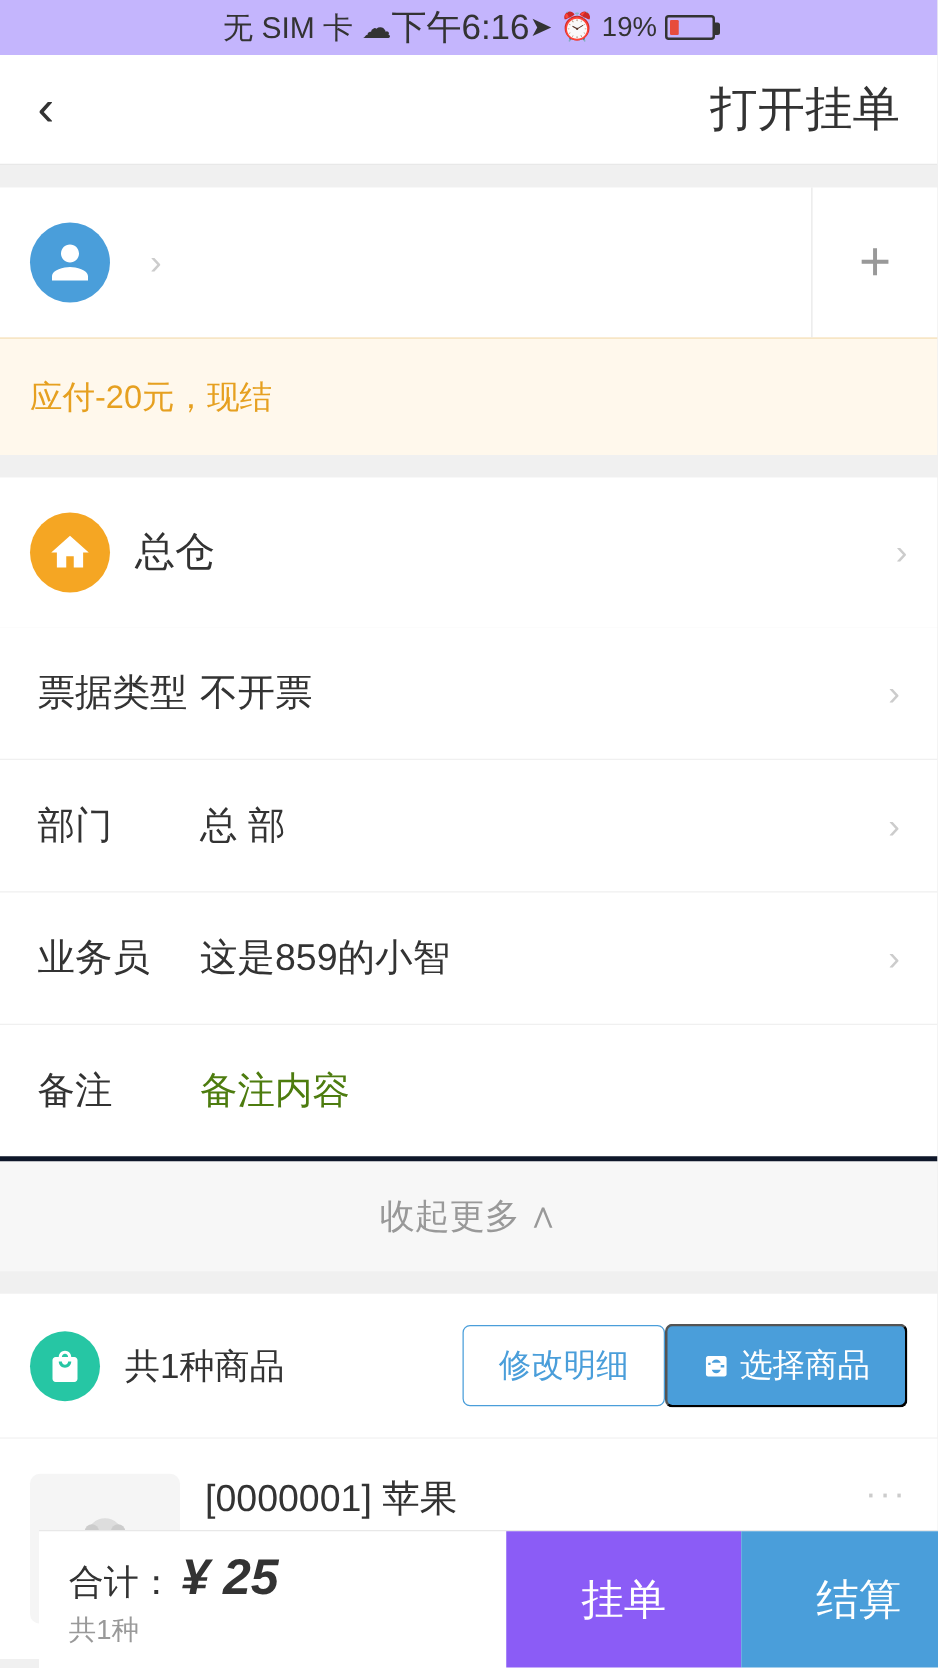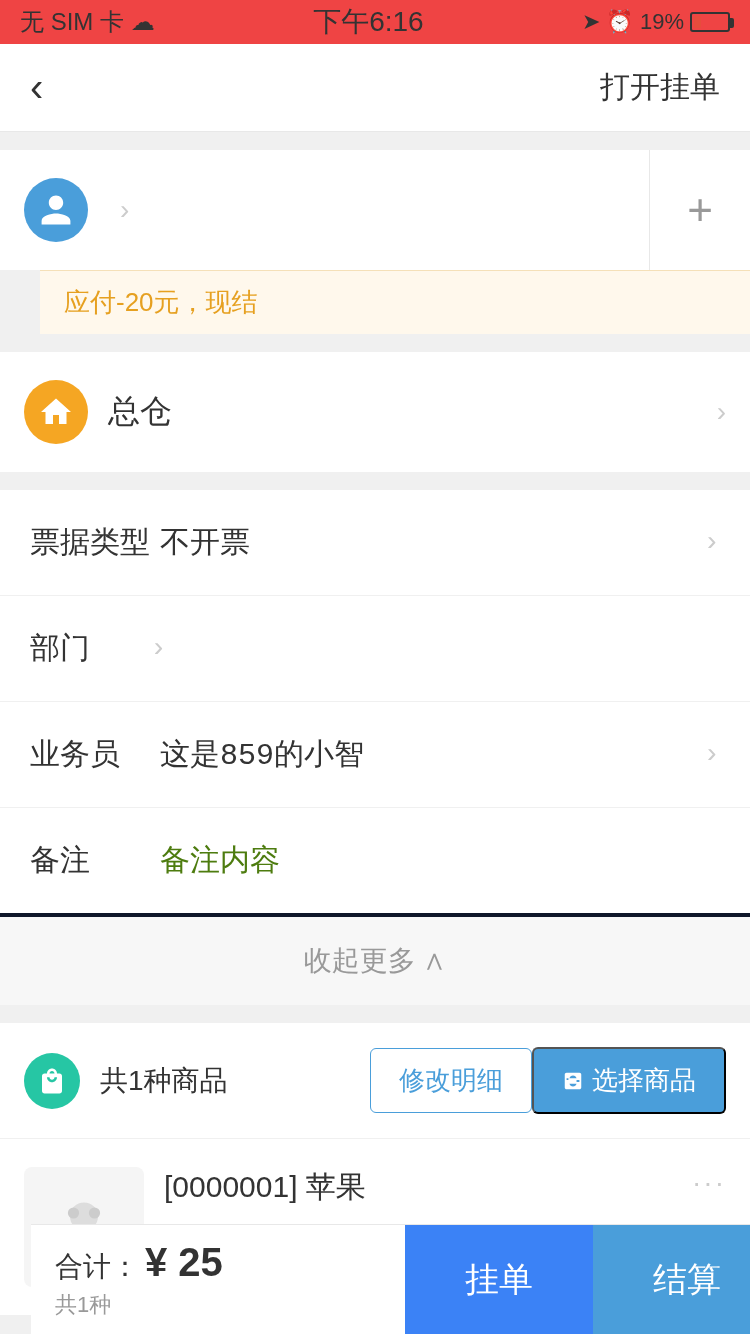--- a/index.html
+++ b/index.html
@@ -9,23 +9,23 @@
       min-height: 1334px;
       font-family: -apple-system, "PingFang SC", "Microsoft YaHei", sans-serif;
       background: #f0f0f0;
       font-size: 28px;
       color: #333;
     }
 
     
     .status-bar {
       display: flex;
-      justify-content: space-between;
-      align-items: center;
-      background: #ef4444;
+      justify-content: center;
+      align-items: center;
+      background: #c4b5fd;
       padding: 0 20px;
       height: 44px;
       font-size: 24px;
       color: #333;
     }
     .status-left { display: flex; align-items: center; gap: 8px; }
     .status-center { font-size: 28px; font-weight: 500; }
     .status-right { display: flex; align-items: center; gap: 6px; font-size: 22px; }
     .battery-icon {
       width: 40px; height: 20px;
@@ -64,21 +64,21 @@
       font-size: 40px;
       color: #333;
       cursor: pointer;
     }
     .nav-title {
       font-size: 36px;
       font-weight: 500;
       color: #333;
     }
     .nav-action {
-      font-size: 30px;
+      font-size: 38px;
       color: #333;
       cursor: pointer;
     }
 
     
     .section-divider {
       height: 18px;
       background: #f0f0f0;
     }
 
@@ -124,23 +124,22 @@
     }
     .supplier-add-icon {
       font-size: 44px;
       color: #999;
       font-weight: 300;
     }
 
     
     .warning-banner {
       background: #fff8ec;
-      padding: 14px 24px;
+      padding: 29px 24px;
       border-top: 1px solid #f5e0b8;
-      margin-left: 40px;
     }
     .warning-text {
       font-size: 26px;
       color: #e6a020;
     }
 
     
     .warehouse-row {
       background: #fff;
       margin-top: 18px;
@@ -160,22 +159,20 @@
     .warehouse-icon-bg svg { width: 36px; height: 36px; fill: white; }
     .warehouse-name {
       font-size: 32px;
       color: #333;
       flex: 1;
     }
 
     
     .form-section {
       background: #fff;
-      margin-top: 18px;
-      font-family: Liberation Mono, monospace;
     }
     .form-row {
       display: flex;
       align-items: center;
       padding: 32px 30px;
       border-bottom: 1px solid #f0f0f0;
       cursor: pointer;
     }
     .form-row:last-child { border-bottom: none; }
     .form-label {
@@ -322,29 +319,30 @@
       font-size: 28px;
       color: #333;
       display: flex;
       align-items: baseline;
       gap: 6px;
     }
     .total-amount {
       font-size: 40px;
       font-weight: 600;
       color: #333;
+      font-style: italic;
     }
     .total-sub {
       font-size: 22px;
       color: #999;
       margin-top: 4px;
     }
     .btn-pend {
       width: 188px;
-      background: #3b82f6;
+      background: #8b5cf6;
       color: #fff;
       font-size: 34px;
       display: flex;
       align-items: center;
       justify-content: center;
       cursor: pointer;
     }
     .btn-checkout {
       width: 188px;
       background: #4a9eda;
@@ -415,20 +413,21 @@
 </div>
 
 <div class="form-section">
   <div class="form-row">
     <span class="form-label">票据类型</span>
     <span class="form-value">不开票</span>
     <span class="form-chevron">›</span>
   </div>
   <div class="form-row">
     <span class="form-label">部门</span>
+    <span class="form-value">总 部</span>
     <span class="form-chevron">›</span>
   </div>
   <div class="form-row">
     <span class="form-label">业务员</span>
     <span class="form-value">这是859的小智</span>
     <span class="form-chevron">›</span>
   </div>
   <div class="form-row">
     <span class="form-label">备注</span>
     <span class="form-value placeholder">备注内容</span>

